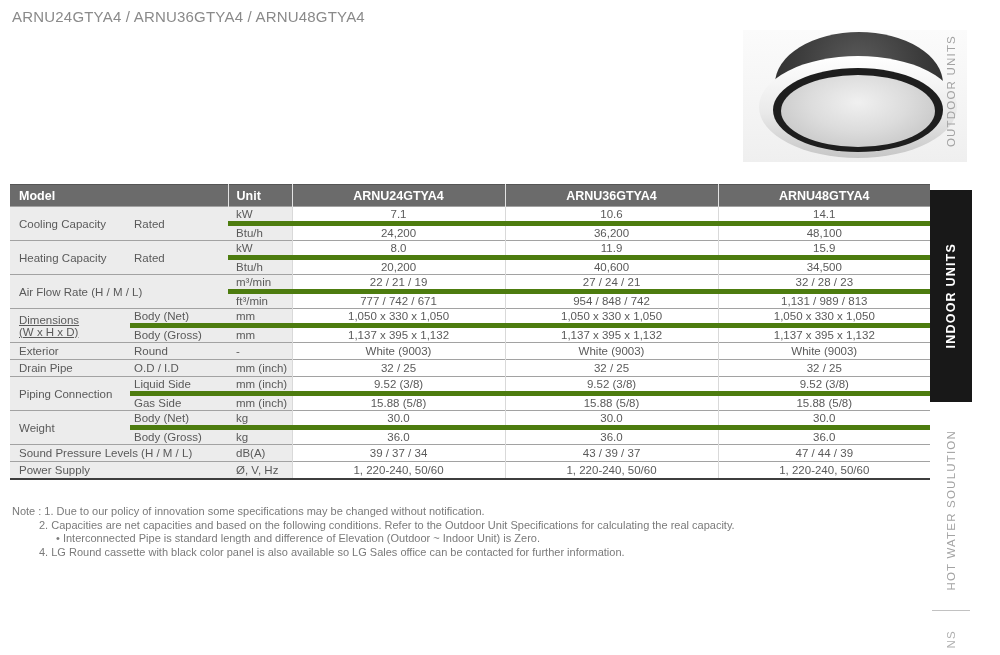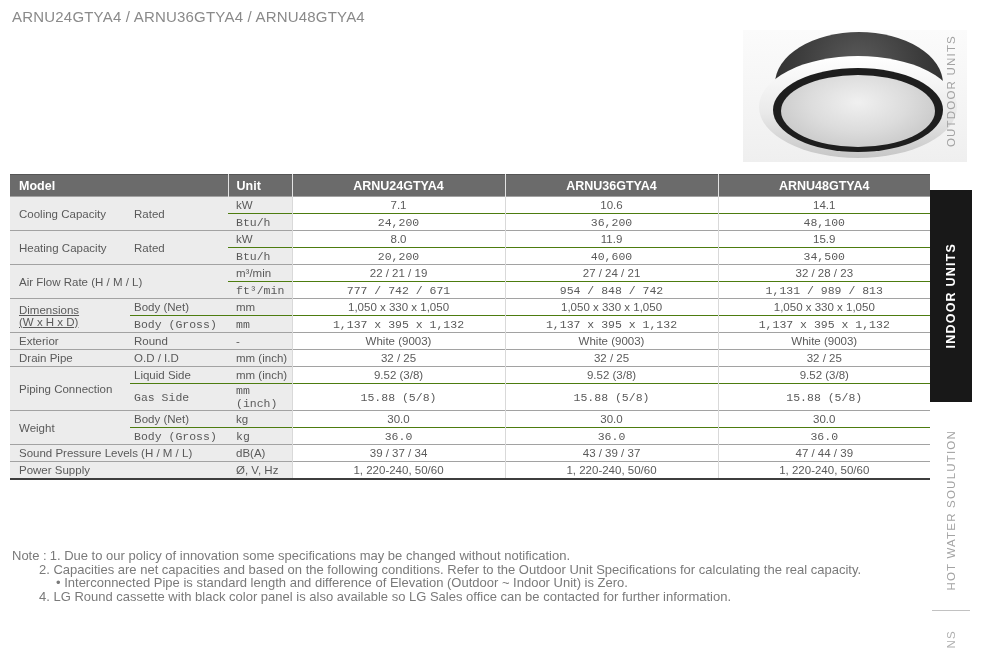--- a/index.html
+++ b/index.html
@@ -25,37 +25,37 @@
   .side-item { position: absolute; display: flex; align-items: center; justify-content: center; }
   .side-outdoor  { right: 11px; top: 38px;  width: 20px; height: 106px; color: #a3a3a3; font-size: 11.5px; letter-spacing: 1.2px; }
   .side-indoor-box { position: absolute; right: 0; top: 190px; width: 42px; height: 212px; background: #181818;
                      display: flex; align-items: center; justify-content: center; }
   .side-indoor-label { color: #fff; font-weight: bold; font-size: 12.5px; letter-spacing: 1.2px; }
   .side-hotwater { right: 11px; top: 424px; width: 20px; height: 172px; color: #a3a3a3; font-size: 11.5px; letter-spacing: 1.2px; }
   .side-divider  { position: absolute; right: 2px; top: 610px; width: 38px; height: 1px; background: #c2c2c2; }
   .side-partial  { right: 11px; top: 630px; width: 20px; height: 25px; overflow: hidden; color: #b0b0b0; font-size: 11.5px; letter-spacing: 1.2px; align-items: flex-start; }
 
   
-  .spec-wrap { position: absolute; left: 10px; top: 174px; }
+  .spec-wrap { position: absolute; left: 10px; top: 184px; }
   table { border-collapse: collapse; table-layout: fixed; width: 920px; border-top: 1px solid #555; border-bottom: 2px solid #3d3d3d; }
   th, td { font-size: 11.5px; height: 17px; vertical-align: middle; }
   thead th { background: #6b6b6b; color: #ffffff; font-size: 12.5px; font-weight: bold; height: 22px; border-left: 1px solid #e3e3e3; }
   thead th:first-child { border-left: none; }
   th.h-model { text-align: left; padding-left: 9px; }
   th.h-unit  { text-align: left; padding-left: 8px; }
   td.lbl  { background: #ececec; color: #5a5a5a; text-align: left; padding-left: 9px; }
   td.sub  { background: #ececec; color: #5a5a5a; text-align: left; padding-left: 4px; }
   td.unit { background: #ececec; color: #5a5a5a; text-align: left; padding-left: 8px; }
   td.val  { background: #ffffff; color: #5a5a5a; text-align: center; border-left: 1px solid #d9d9d9; }
   tr.g > td { border-top: 1px solid #a2a2a2; }
-  tr.r > td { border-top: 1px solid #4d7c0f; font-family: Liberation Mono, monospace; }
+  tr.r > td { border-top: 5px solid #4d7c0f; }
   .lbl2 { display: block; text-decoration: underline; }
 
   
-  .notes { position: absolute; left: 12px; top: 505px; font-size: 13px; color: #7a7a7a; line-height: 13.5px; margin-top: 44px; }
+  .notes { position: absolute; left: 12px; top: 505px; font-size: 11px; color: #7a7a7a; line-height: 13.5px; }
   .note-line { white-space: nowrap; }
   .ind-1 { padding-left: 27px; }
   .ind-2 { padding-left: 44px; }
   .bullet::before { content: "• "; }
   .note-prefix { margin-right: 3px; }
 </style>
 </head>
 <body>
 
 <div id="page">

